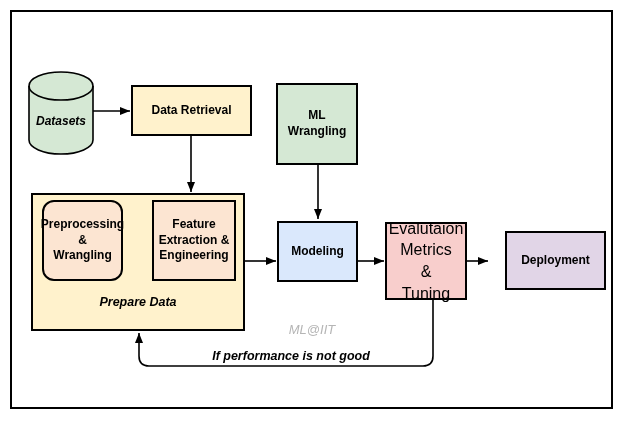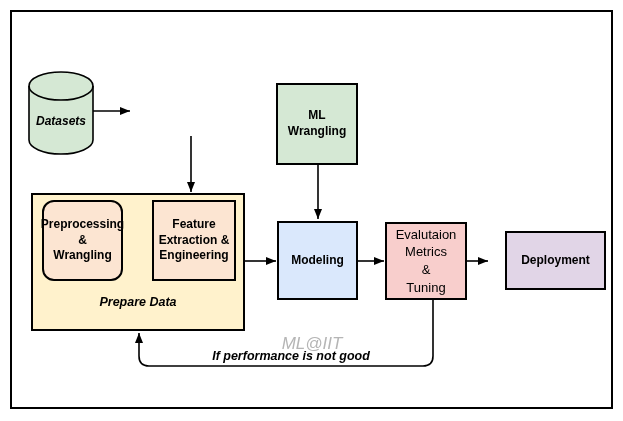--- a/index.html
+++ b/index.html
@@ -32,42 +32,41 @@
     font-size: 12px;
     line-height: 1.3;
     white-space: pre-line;
     z-index: 1;
   }
   .n-data-retrieval { left:131px; top:85px;  width:121px; height:51px; background: var(--yellow, #fff2cc); }
   .n-ml-algorithms  { left:276px; top:83px;  width:82px;  height:82px; background: var(--green, #d5e8d4); }
   .n-prepare-data   { left:31px;  top:193px; width:214px; height:138px; background: var(--yellow, #fff2cc); }
   .n-preprocessing  { left:42px;  top:200px; width:81px;  height:81px; background: var(--peach, #fce5d2); padding:0;border-radius:12px; }
   .n-feature        { left:152px; top:200px; width:84px;  height:81px; background: var(--peach, #fce5d2); }
-  .n-modeling       { left:277px; top:221px; width:81px;  height:79px; background: var(--blue, #dae8fc); }
+  .n-modeling       { left:277px; top:221px; width:81px;  height:61px; background: var(--blue, #dae8fc); }
   .n-evaluation     { left:385px; top:222px; width:82px;  height:78px; background: var(--pink, #f8cecc);
-                      font-weight: normal; font-size: 13px; line-height: 1.35; }
+                      font-weight: normal; font-size: 16px; line-height: 1.35; }
   .n-deployment     { left:489px; top:231px; width:101px; height:59px; background: var(--purple, #e1d5e7); margin-left: 16px; }
 
   .floating-label {
     position: absolute;
     text-align: center;
     font-weight: bold;
     font-size: 12.5px;
     z-index: 3;
     font-style: italic;
   }
   .lbl-datasets   { left:29px;  top:114px; width:64px;  font-size:12px; }
   .lbl-prepare    { left:31px;  top:295px; width:214px; }
   .lbl-feedback   { left:191px; top:349px; width:200px; }
   .lbl-watermark  {
     left:272px; top:322px; width:80px;
     font-weight: normal;
     color: var(--watermark_gray, #b5b5b5);
-    font-size: 17px;
-    margin-top: 12px;
+    font-size: 13px;
   }
   svg.wires {
     position: absolute;
     left: 0; top: 0;
     width: 623px; height: 421px;
     z-index: 2;
     pointer-events: none;
   }
   .wire   { fill: none; stroke: #000000; stroke-width: 1.6px; }
   .shape  { stroke: #000000; stroke-width: 1.6px; }
@@ -91,20 +90,23 @@
 
     <path class="wire" d="M93,111 L130,111" marker-end="url(#arr)"></path>
     <path class="wire" d="M191,136 L191,192" marker-end="url(#arr)"></path>
     <path class="wire" d="M318,165 L318,219" marker-end="url(#arr)"></path>
     <path class="wire" d="M245,261 L276,261" marker-end="url(#arr)"></path>
     <path class="wire" d="M358,261 L384,261" marker-end="url(#arr)"></path>
     <path class="wire" d="M467,261 L488,261" marker-end="url(#arr)"></path>
     <path class="wire" d="M433,300 L433,356 Q433,366 423,366 L149,366 Q139,366 139,356 L139,333" marker-end="url(#arr)"></path>
   </svg>
 
+  <div class="node n-data-retrieval">
+    <span>Data Retrieval</span>
+  </div>
 
   <div class="node n-ml-algorithms">
     <span>ML
 Wrangling</span>
   </div>
 
   <div class="node n-prepare-data"></div>
 
   <div class="node n-preprocessing">
     <span>Preprocessing

